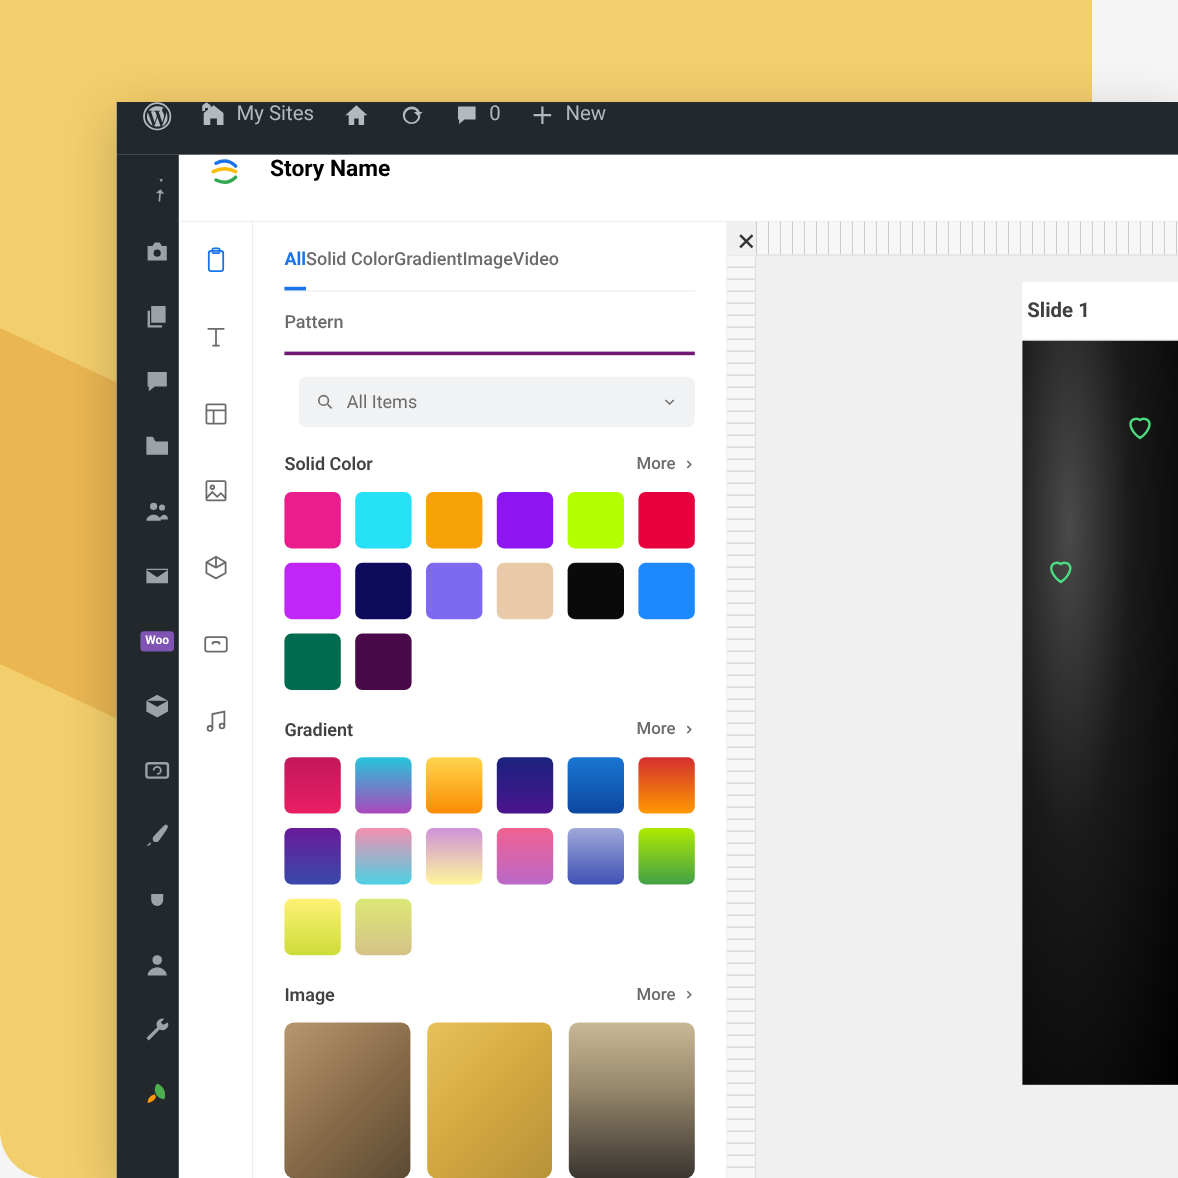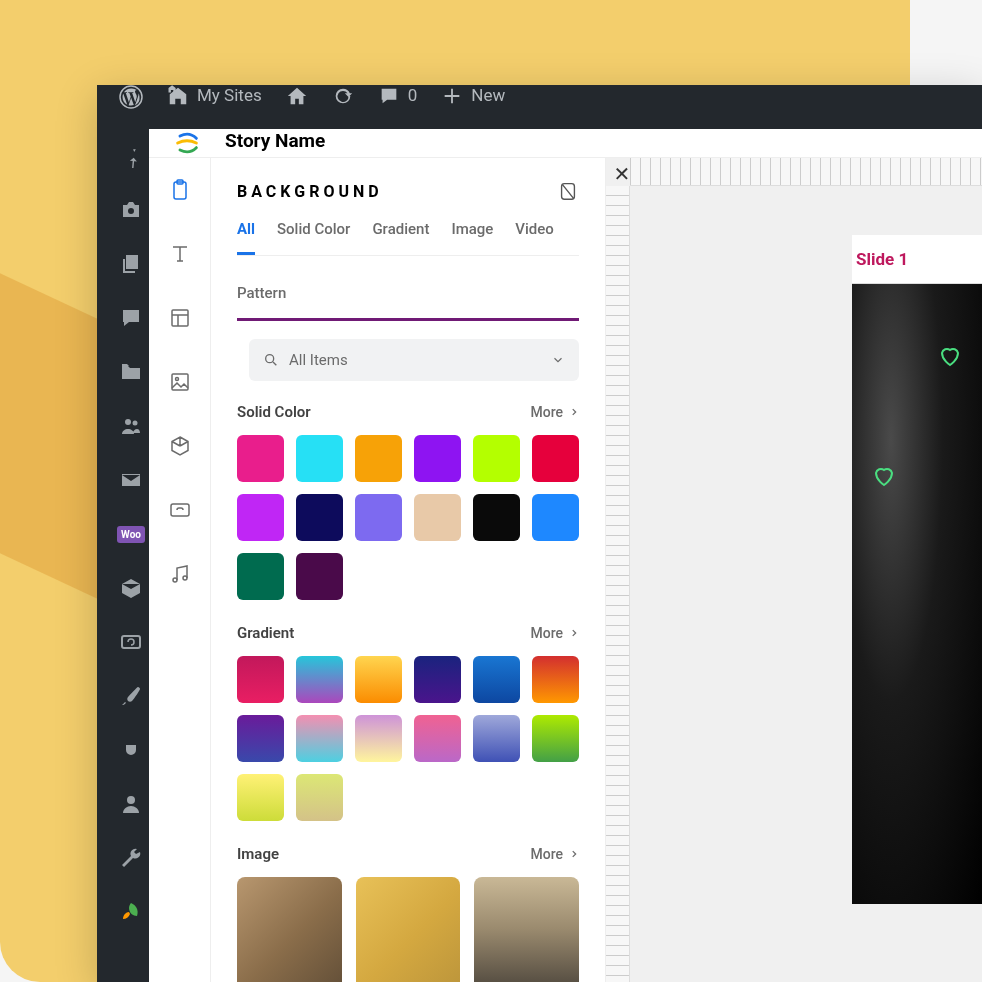--- a/index.html
+++ b/index.html
@@ -29,21 +29,21 @@
 
 .tool-rail { width: 62px; border-right: 1px solid #eee; display: flex; flex-direction: column; align-items: center; padding-top: 18px; gap: 36px; }
 .tool-rail .tool { width: 28px; height: 28px; cursor: pointer; display:flex; align-items:center; justify-content:center; }
 .tool-rail svg { width: 24px; height: 24px; fill: none; stroke: #6b6b6b; stroke-width: 1.5; }
 .tool-rail .tool.active svg { stroke: #1a73e8; }
 
 .panel { width: 395px; border-right: 1px solid #eee; padding: 22px 26px 0 26px; overflow-y: auto; }
 .panel-header { display: flex; justify-content: space-between; align-items: center; margin-bottom: 18px; }
 .panel-title { font-size: 16px; font-weight: 700; letter-spacing: 4px; color: #000; }
 
-.tabs { display: flex; gap: 22px; border-bottom: 1px solid #eee; margin-bottom: 12px; flex-wrap: wrap; }
+.tabs { display: flex; border-bottom: 1px solid #eee; margin-bottom: 0; flex-wrap: wrap; }
 .tab { font-size: 15px; color: #6b6b6b; padding-bottom: 14px; cursor: pointer; font-weight: 500; }
 .tab.active { color: #1a73e8; border-bottom: 3px solid #1a73e8; font-weight: 700; }
 .tabs-row2 { padding: 16px 0; border-bottom: 3px solid #701a75; margin-bottom: 18px; }
 
 .search-box { background: #f1f2f3; border-radius: 6px; height: 42px; display: flex; align-items: center; padding: 0 14px; gap: 10px; color: #6b6b6b; font-size: 15px; margin-bottom: 22px; cursor: pointer; margin-left: 12px; }
 .chev { margin-left: auto; }
 
 .section-head { display: flex; justify-content: space-between; align-items: center; margin-bottom: 14px; }
 .section-title { font-size: 15px; font-weight: 600; color: #424242; }
 .more-link { font-size: 14px; color: #6b6b6b; display: flex; align-items: center; gap: 6px; cursor: pointer; font-weight: 500; }
@@ -56,21 +56,21 @@
 .thumb1 { background: linear-gradient(135deg, #b8976f 0%, #8a6d4a 50%, #5c4a35 100%); }
 .thumb2 { background: linear-gradient(135deg, #e8c158 0%, #d4a840 50%, #b8923a 100%); }
 .thumb3 { background: linear-gradient(180deg, #c9b896 0%, #9a8a6e 40%, #3a3530 100%); }
 
 .canvas-area { flex: 1; background: #f0f0f0; position: relative; }
 .close-x { position: absolute; top: 6px; left: 6px; font-size: 20px; color: #333; cursor: pointer; width: 20px; height: 20px; display: flex; align-items: center; justify-content: center; }
 .ruler-h { position: absolute; top: 0; left: 24px; right: 0; height: 28px; background: #f7f7f7; border-bottom: 1px solid #ddd; background-image: repeating-linear-gradient(90deg, #ccc 0, #ccc 1px, transparent 1px, transparent 10px); background-position: 0 18px; background-size: 10px 10px; }
 .ruler-v { position: absolute; top: 28px; left: 0; bottom: 0; width: 24px; background: #f7f7f7; border-right: 1px solid #ddd; background-image: repeating-linear-gradient(0deg, #ccc 0, #ccc 1px, transparent 1px, transparent 10px); background-position: 14px 0; background-size: 10px 10px; }
 
 .slide-area { position: absolute; right: 0; top: 130px; width: 130px; }
-.slide-label { font-size: 17px; font-weight: 700; color: #be185d; padding: 14px 0 14px 4px; border-bottom: 1px solid #ddd; background: #fff; }
+.slide-label { font-size: 17px; font-weight: 700; color: #404040; padding: 14px 0 14px 4px; border-bottom: 1px solid #ddd; background: #fff; }
 .slide-preview { width: 130px; height: 620px; background: radial-gradient(ellipse at 30% 25%, #4a4a4a 0%, #1a1a1a 40%, #000 100%); position: relative; }
 .heart { position: absolute; width: 24px; height: 24px; stroke: #4ade80; fill: none; stroke-width: 2; }
 </style>
 </head>
 <body>
 
 <div class="outer-bg"></div>
 <div class="slant"></div>
 
 <div class="wp-window">
@@ -245,27 +245,20 @@
         <div class="tool">
             <svg viewBox="0 0 24 24">
               <path d="M9 18V6l10-2v12"></path>
               <circle cx="7" cy="18" r="2"></circle>
               <circle cx="17" cy="16" r="2"></circle>
             </svg>
           </div>
       </div>
 
       <div class="panel">
-        <div class="panel-header">
-          <div class="panel-title">BACKGROUND</div>
-          <svg width="22" height="22" viewBox="0 0 24 24" fill="none" stroke="#555" stroke-width="1.5">
-              <rect x="5" y="4" width="14" height="17" rx="3"></rect>
-              <path d="M6 5L18 20"></path>
-            </svg>
-        </div>
 
         <div class="tabs">
           <div class="tab active">All</div>
           <div class="tab">Solid Color</div>
           <div class="tab">Gradient</div>
           <div class="tab">Image</div>
           <div class="tab">Video</div>
         </div>
         <div class="tabs-row2">
           <div class="tab" style="padding-bottom:0">Pattern</div>

